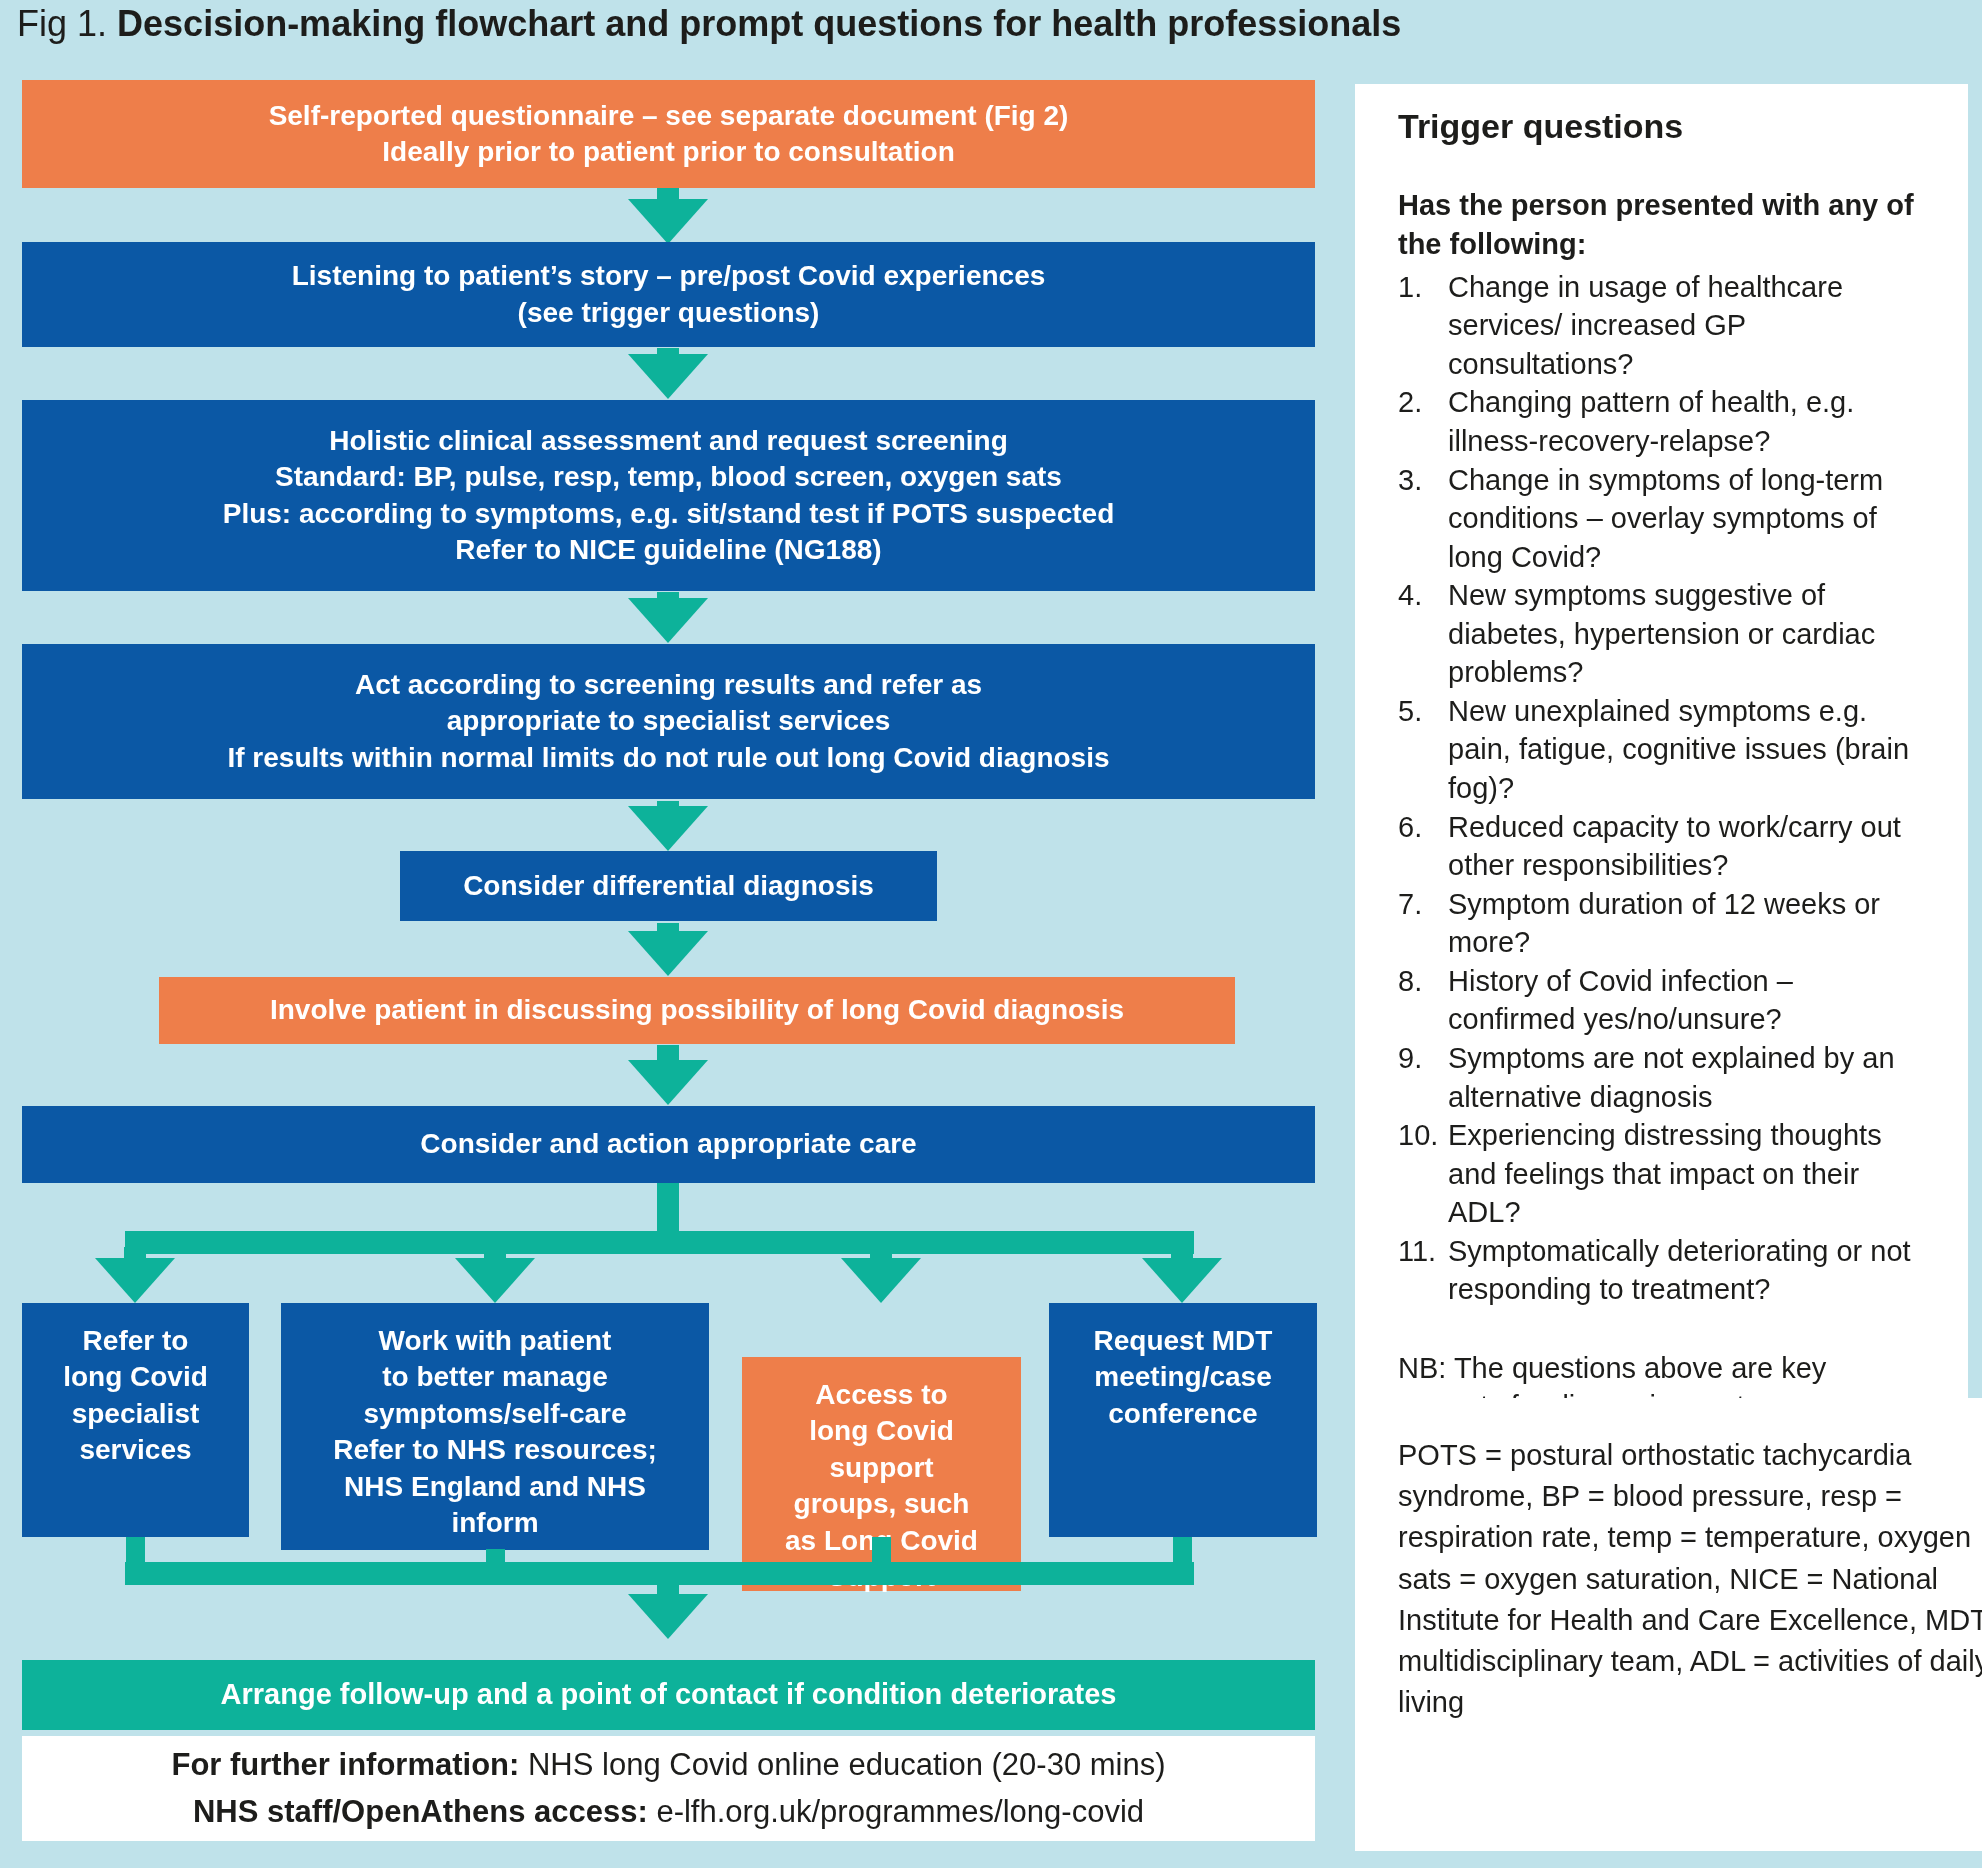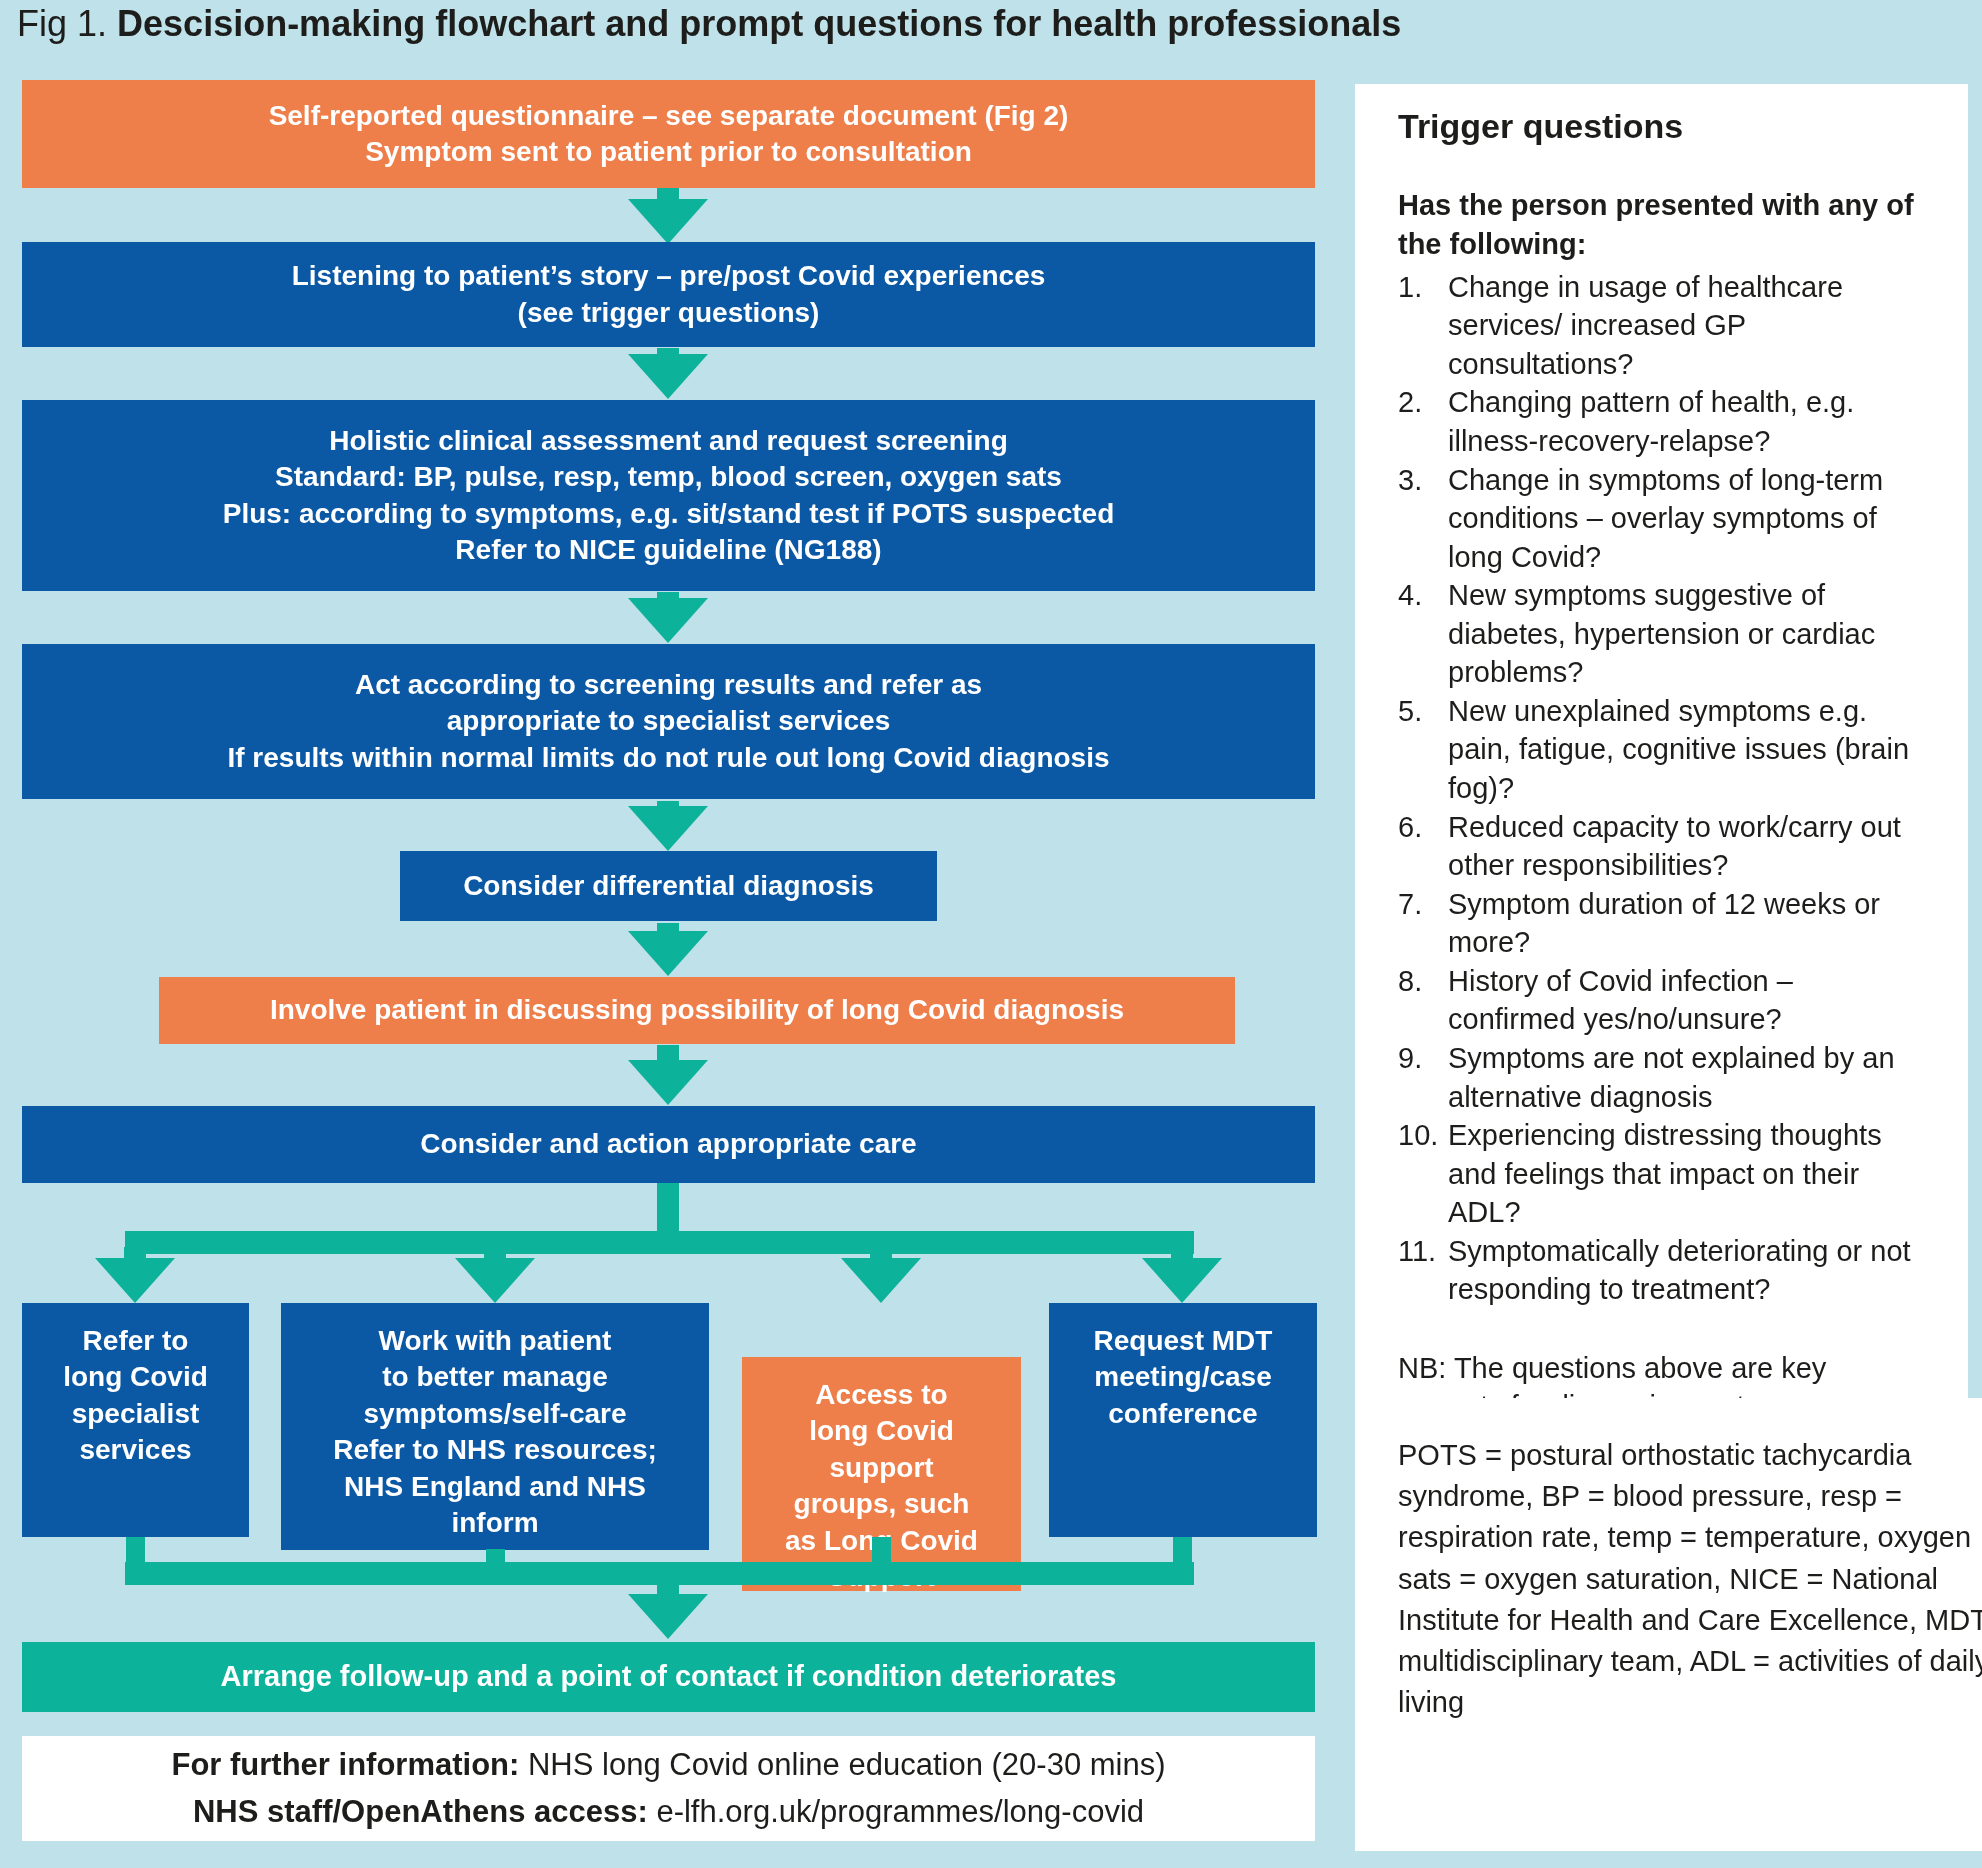--- a/index.html
+++ b/index.html
@@ -10,21 +10,21 @@
   .fig-title{position:absolute; left:17px; top:3.1px; font-size:36px; color:var(--ink); letter-spacing:0;}
   .fig-title .pfx{font-weight:400;}
   .fig-title .main{font-weight:700;}
 
   
   .fbox{position:absolute; box-sizing:border-box; display:flex; flex-direction:column;
         justify-content:center; align-items:center; text-align:center;
         color:#ffffff; font-weight:700; font-size:28px; line-height:1.30; padding:9.3px 23px;}
   .fbox.blue{background:var(--blue);}
   .fbox.orange{background:var(--orange);}
-  .fbox.teal{background:var(--teal); font-size:29px;}
+  .fbox.teal{background:var(--teal); font-size:29px;margin-top:18px;}
   .fbox.topalign{justify-content:flex-start; padding-top:20px;}
 
   
   .varrow{position:absolute; width:81px;}
   .varrow .stem{position:absolute; left:29px; top:0; width:22px; height:calc(100% - 39px); background:var(--teal);}
   .varrow .head{position:absolute; left:0; bottom:0; width:0; height:0;
                 border-left:40px solid transparent; border-right:40px solid transparent;
                 border-top:45px solid var(--teal);}
 
   .bar{position:absolute; background:var(--teal);}
@@ -53,21 +53,21 @@
 
 <div id="fig">
 
   <div class="fig-title">
     <span class="pfx">Fig 1.</span>
     <span class="main">Descision-making flowchart and prompt questions for health professionals</span>
   </div>
 
   <div class="fbox orange" style="left:22px; top:80px; width:1293px; height:108px;">
     <div>Self-reported questionnaire – see separate document (Fig 2)</div>
-    <div>Symptom sent to patient prior to consultation</div>
+    <div>Ideally prior to patient prior to consultation</div>
   </div>
 
   <div class="varrow" style="left:628px; top:188px; height:56px;">
     <div class="stem"></div>
     <div class="head"></div>
   </div>
 
   <div class="fbox blue" style="left:22px; top:242px; width:1293px; height:105px;">
     <div>Listening to patient’s story – pre/post Covid experiences</div>
     <div>(see trigger questions)</div>

